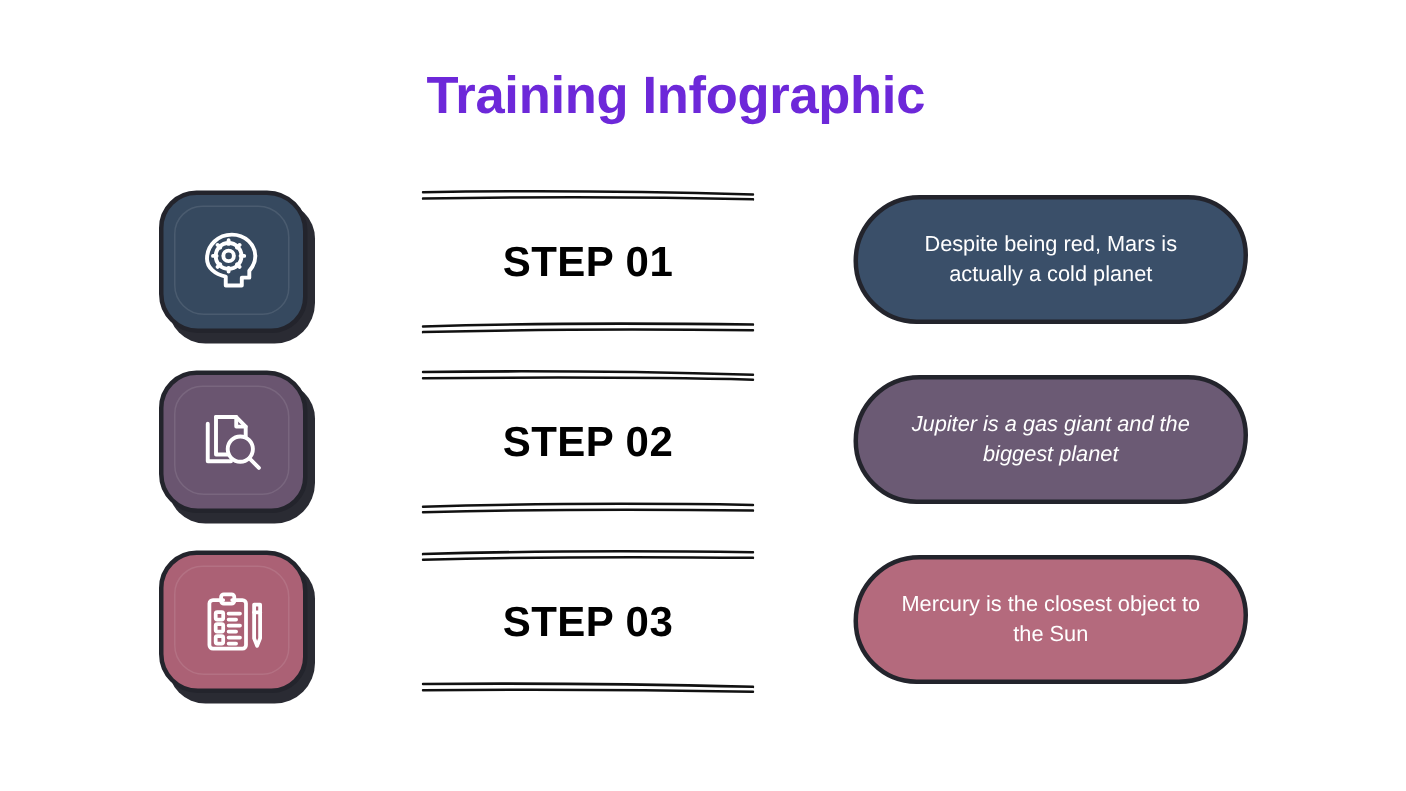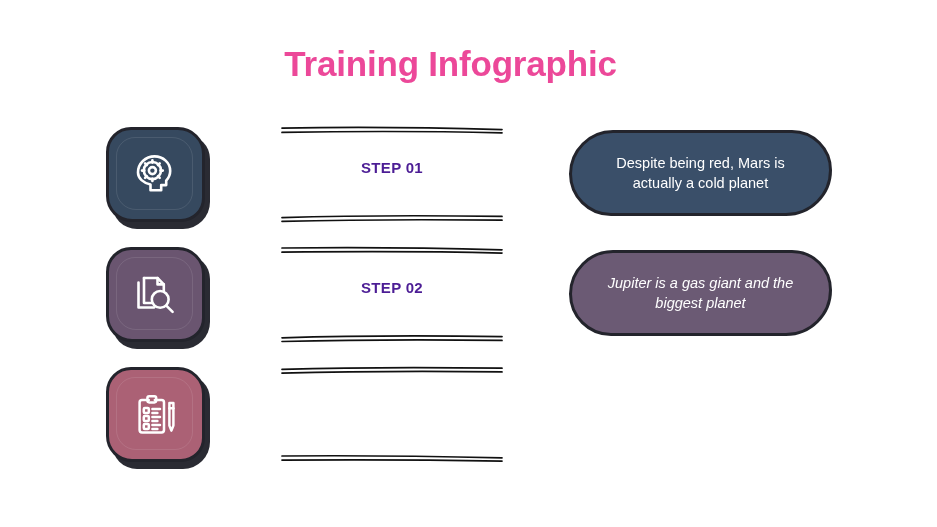--- a/index.html
+++ b/index.html
@@ -25,21 +25,21 @@
   
   #page-title {
     position: absolute;
     top: 44px;
     left: 0;
     width: 901px;
     text-align: center;
     font-size: 35px;
     font-weight: bold;
     letter-spacing: -0.2px;
-    color: #ec4899;
+    color: #6d28d9;
     font-family: "Liberation Sans", sans-serif;
   }
 
   
   .row {
     position: absolute;
     left: 0;
     width: 937px;
     height: 122px;
   }
@@ -107,24 +107,24 @@
   }
   .rule svg { display: block; }
   .rule-top { top: 8px; }
   .rule-bottom { top: 96px; }
   .step-label {
     position: absolute;
     left: 0;
     top: 41px;
     width: 222px;
     text-align: center;
-    font-size: 15px;
+    font-size: 28px;
     font-weight: bold;
     letter-spacing: 0.3px;
-    color: #4c1d95;
+    color: #000000;
   }
 
   
   .bubble {
     position: absolute;
     left: 569px;
     top: 12px;
     width: 263px;
     height: 86px;
     border: 3px solid #23242c;
@@ -255,23 +255,27 @@
       </div>
     </div>
 
     <div class="step-block">
       <div class="rule rule-top">
         <svg width="222" height="9" viewBox="0 0 222 9" fill="none" stroke="#111111" stroke-linecap="round">
           <path d="M1 3.4 C60 1.6 150 1.2 221 2.2" stroke-width="1.7"></path>
           <path d="M1 7.2 C60 5.6 150 5.1 221 5.9" stroke-width="1.7"></path>
         </svg>
       </div>
+      <div class="step-label">STEP 03</div>
       <div class="rule rule-bottom">
         <svg width="222" height="9" viewBox="0 0 222 9" fill="none" stroke="#111111" stroke-linecap="round">
           <path d="M1 2.0 C60 1.4 150 2.2 221 3.9" stroke-width="1.7"></path>
           <path d="M1 6.1 C60 5.6 150 5.8 221 7.2" stroke-width="1.7"></path>
         </svg>
       </div>
     </div>
 
+    <div class="bubble" id="bubble-2" style="background: rgb(180, 106, 125);">
+      <span class="bubble-text">Mercury is the closest object to the Sun</span>
+    </div>
   </div>
 
 </div>
 
 </body></html>

